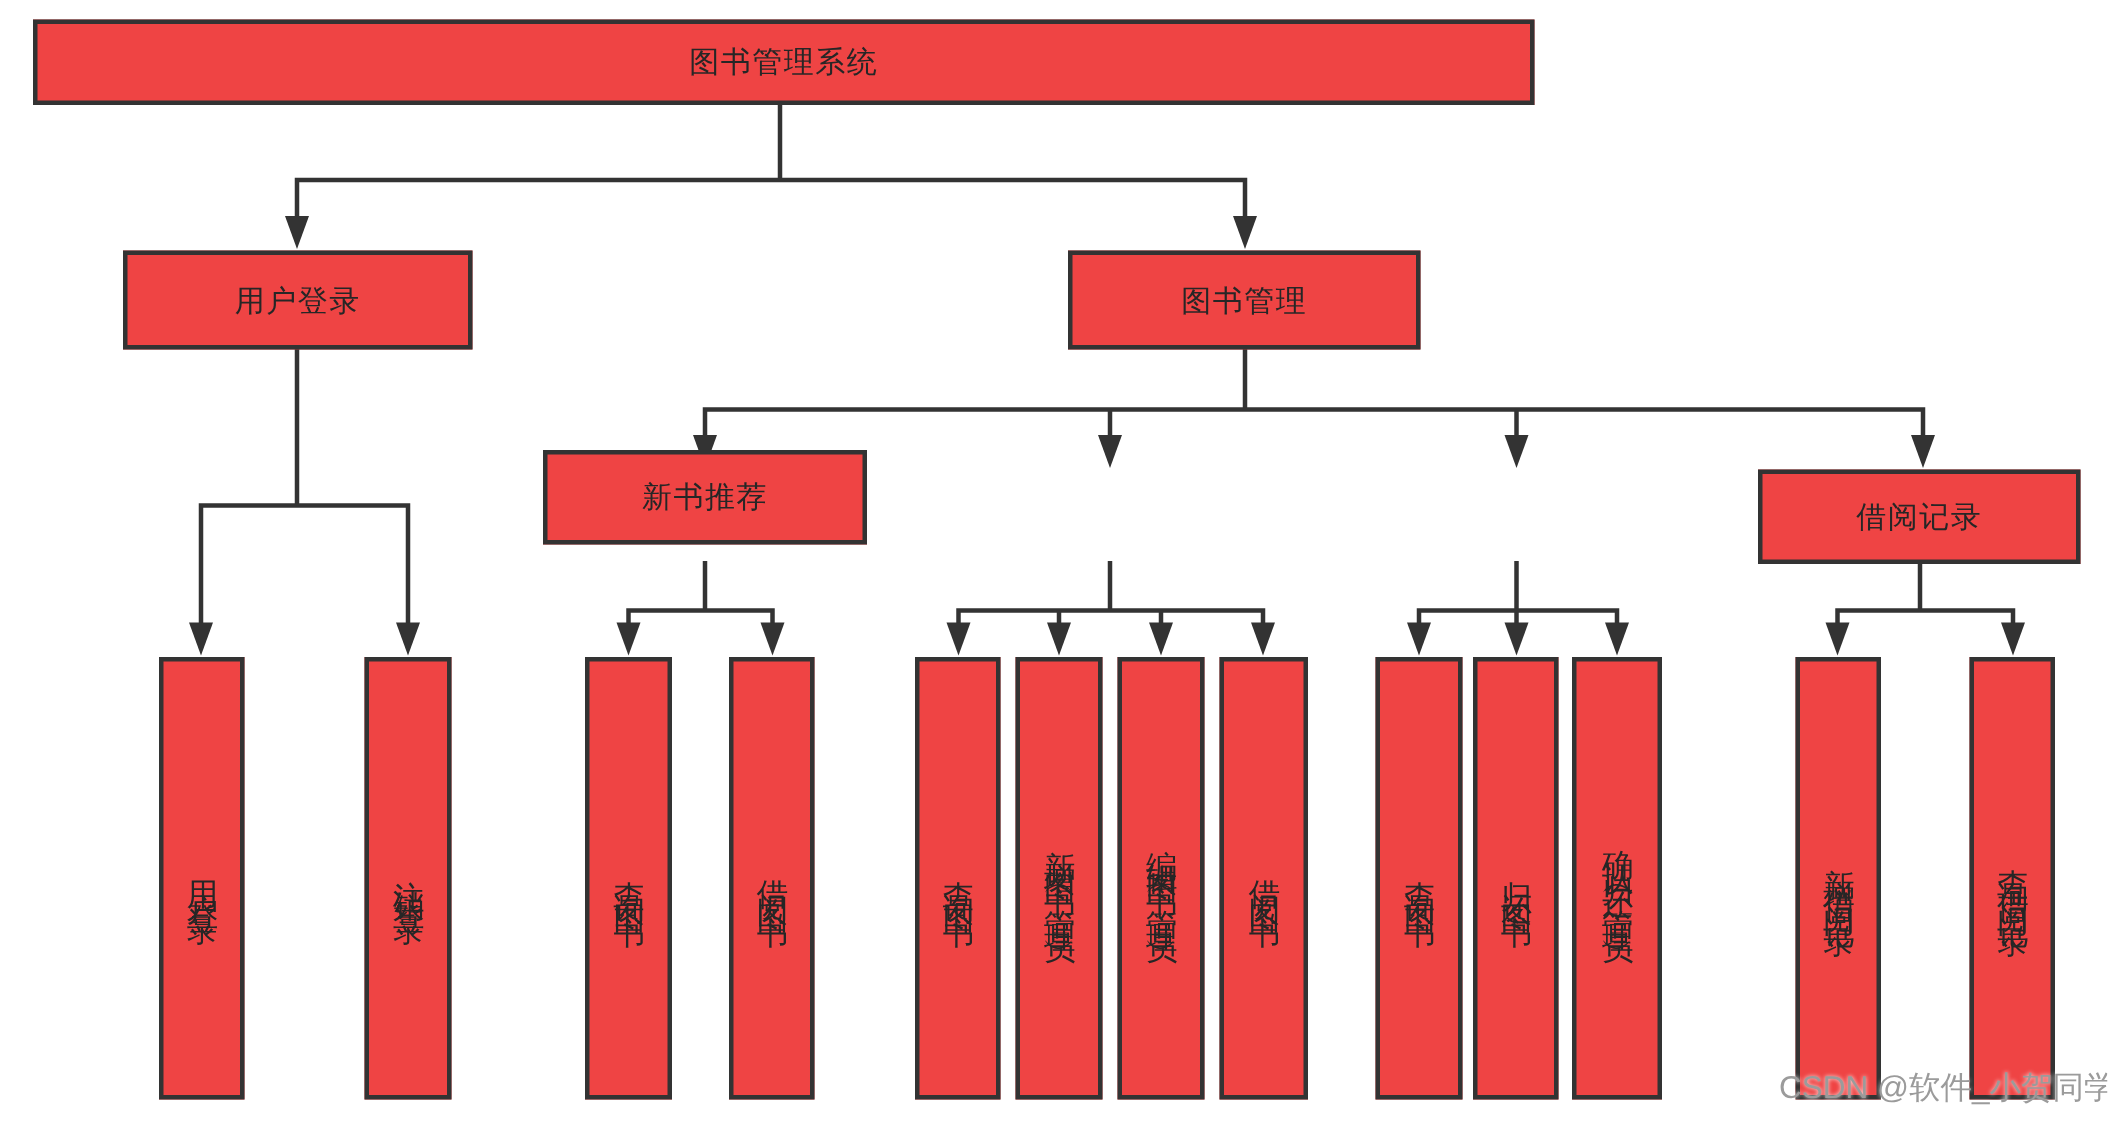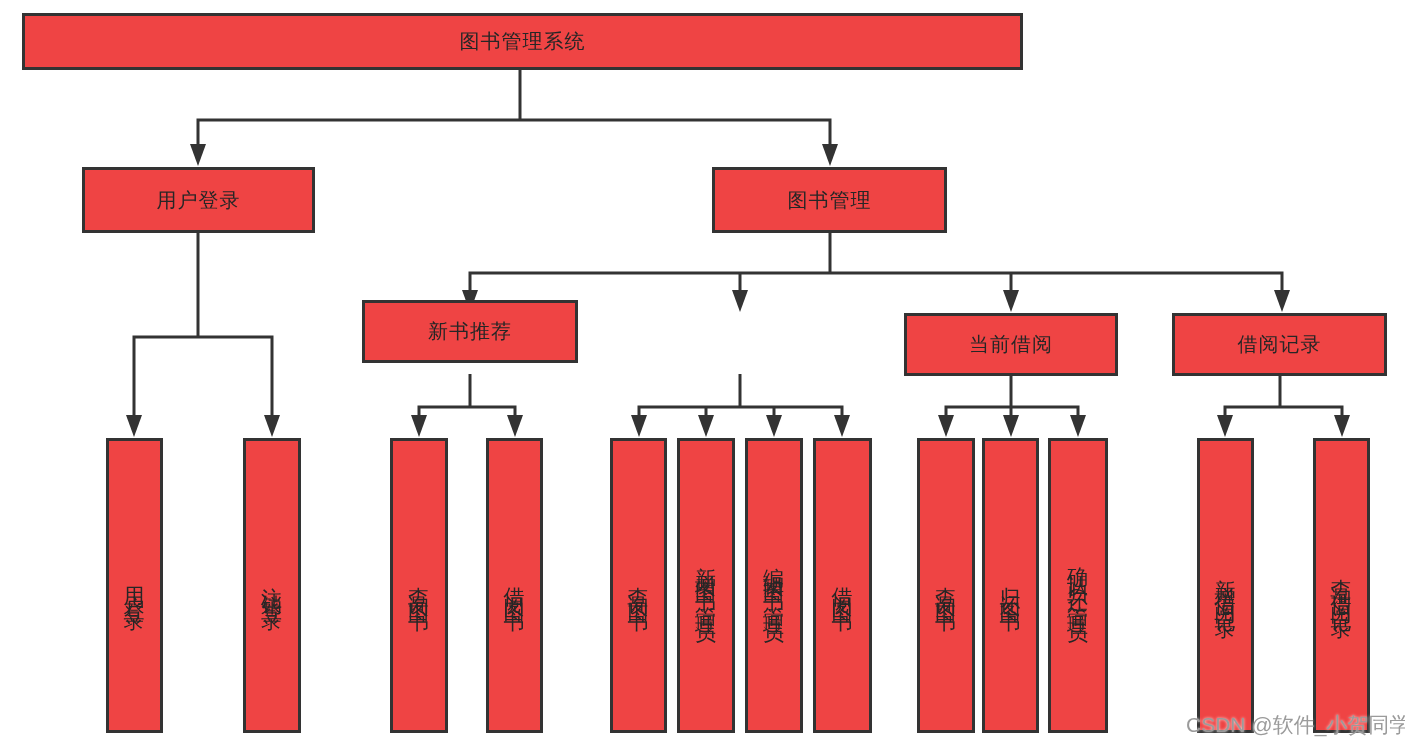--- a/index.html
+++ b/index.html
@@ -155,23 +155,20 @@
   <div class="box n-ulogin">
     <span class="h-label">用户登录</span>
   </div>
   <div class="box n-bmgmt">
     <span class="h-label">图书管理</span>
   </div>
 
   <div class="box n-rec">
     <span class="h-label">新书推荐</span>
   </div>
-  <div class="box n-cur">
-    <span class="h-label">当前借阅</span>
-  </div>
   <div class="box n-hist">
     <span class="h-label">借阅记录</span>
   </div>
 
   <div class="box leaf l1">
     <span class="v-label">用户登录</span>
   </div>
   <div class="box leaf l2">
     <span class="v-label">注销登录</span>
   </div>

